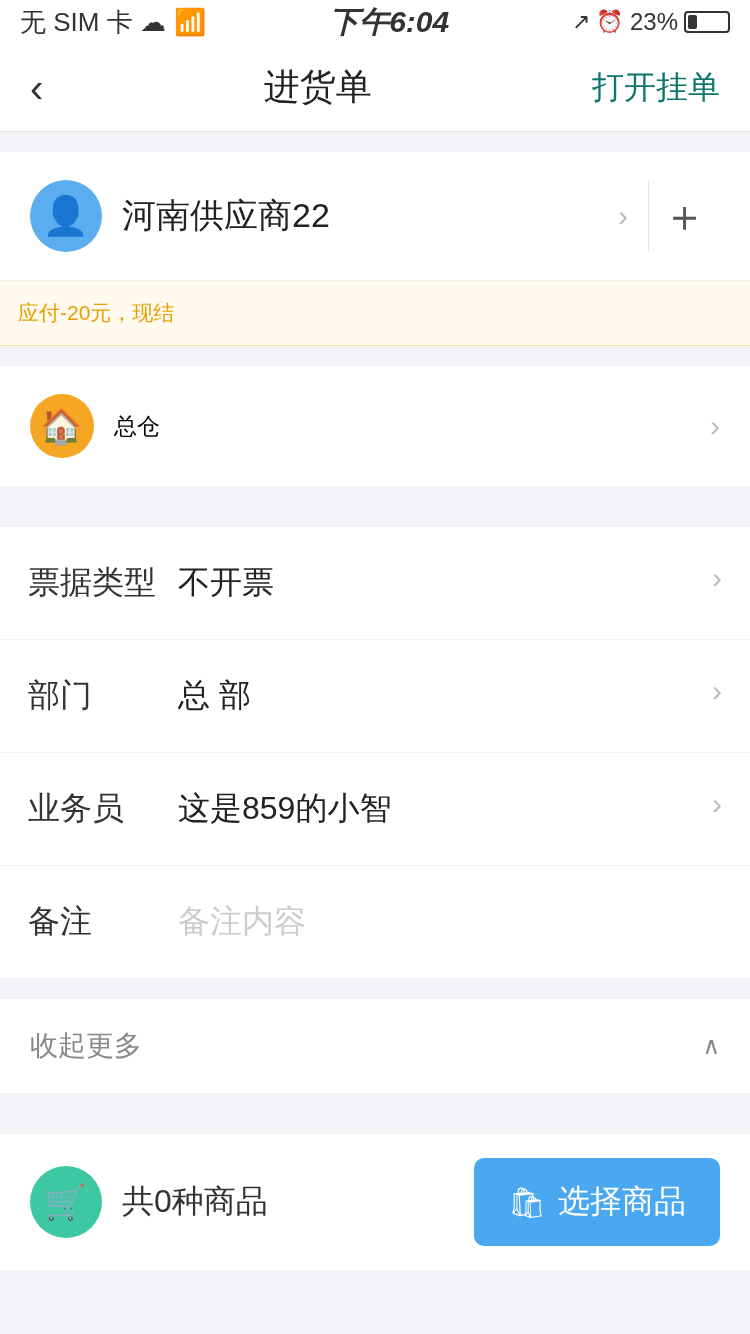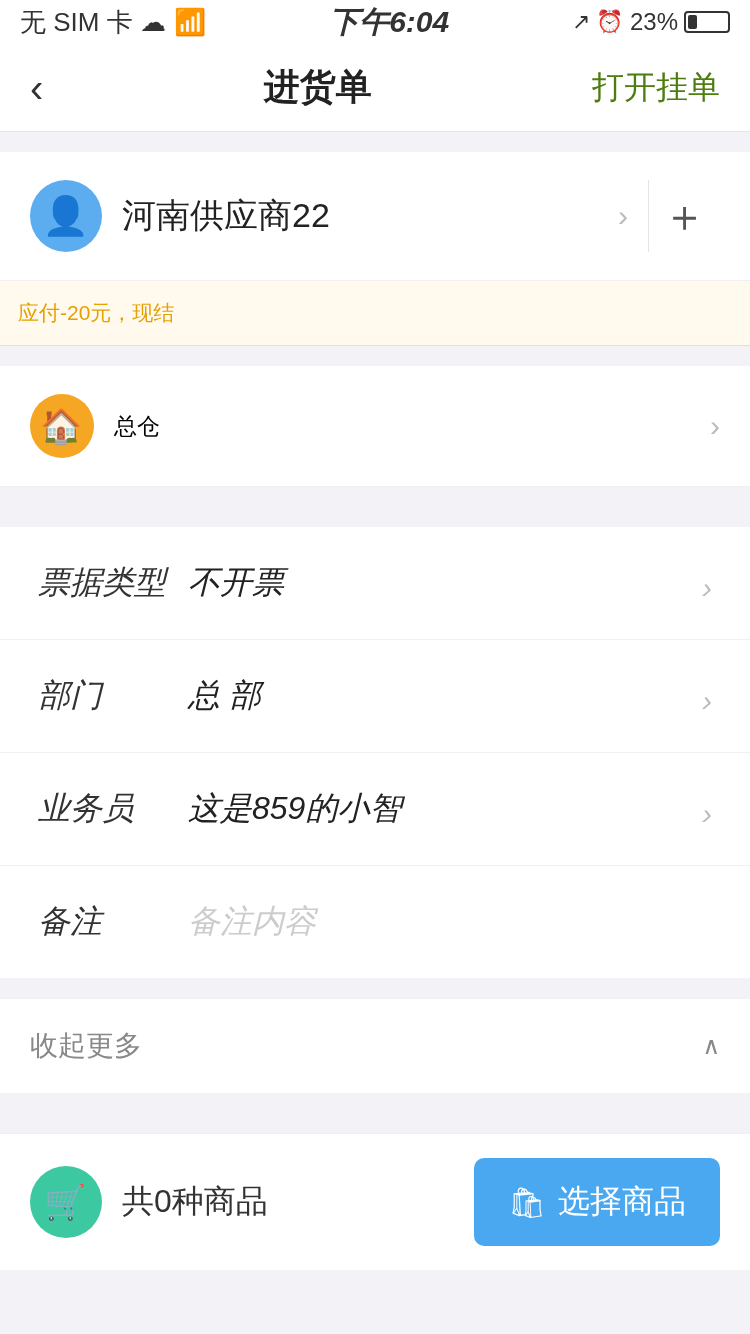--- a/index.html
+++ b/index.html
@@ -48,26 +48,26 @@
       border-bottom: 1px solid #e5e5e5;
     }
     .nav-back {
       font-size: 40px;
       color: #333;
       cursor: pointer;
       line-height: 1;
     }
     .nav-title {
       font-size: 36px;
-      font-weight: 700;
+      font-weight: 400;
       color: #222;
     }
     .nav-action {
       font-size: 32px;
-      color: #4d7c0f;
+      color: #0f766e;
       cursor: pointer;
     }
 
     
     .section-gap {
       height: 20px;
       background: #f2f2f7;
     }
 
     
@@ -155,25 +155,24 @@
       color: #000000;
     }
 
     
     .form-section {
       background: #fff;
       margin-top: 20px;
     }
     .form-row {
       display: flex;
-      align-items: flex-end;
-      padding: 34px 38px;
+      align-items: flex-start;
+      padding: 34px 28px;
       border-bottom: 1px solid #f0f0f0;
       min-height: 96px;
-      font-style: italic;
     }
     .form-row:last-child { border-bottom: none; }
     .form-label {
       width: 150px;
       font-size: 32px;
       color: #333;
       flex-shrink: 0;
     }
     .form-value {
       flex: 1;

